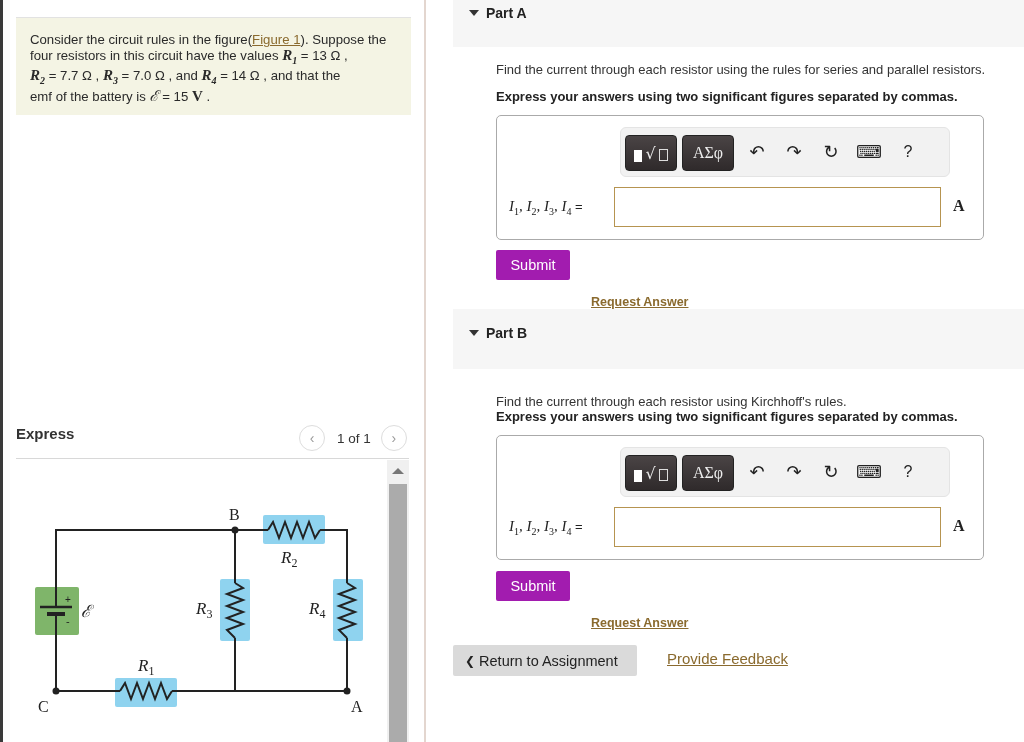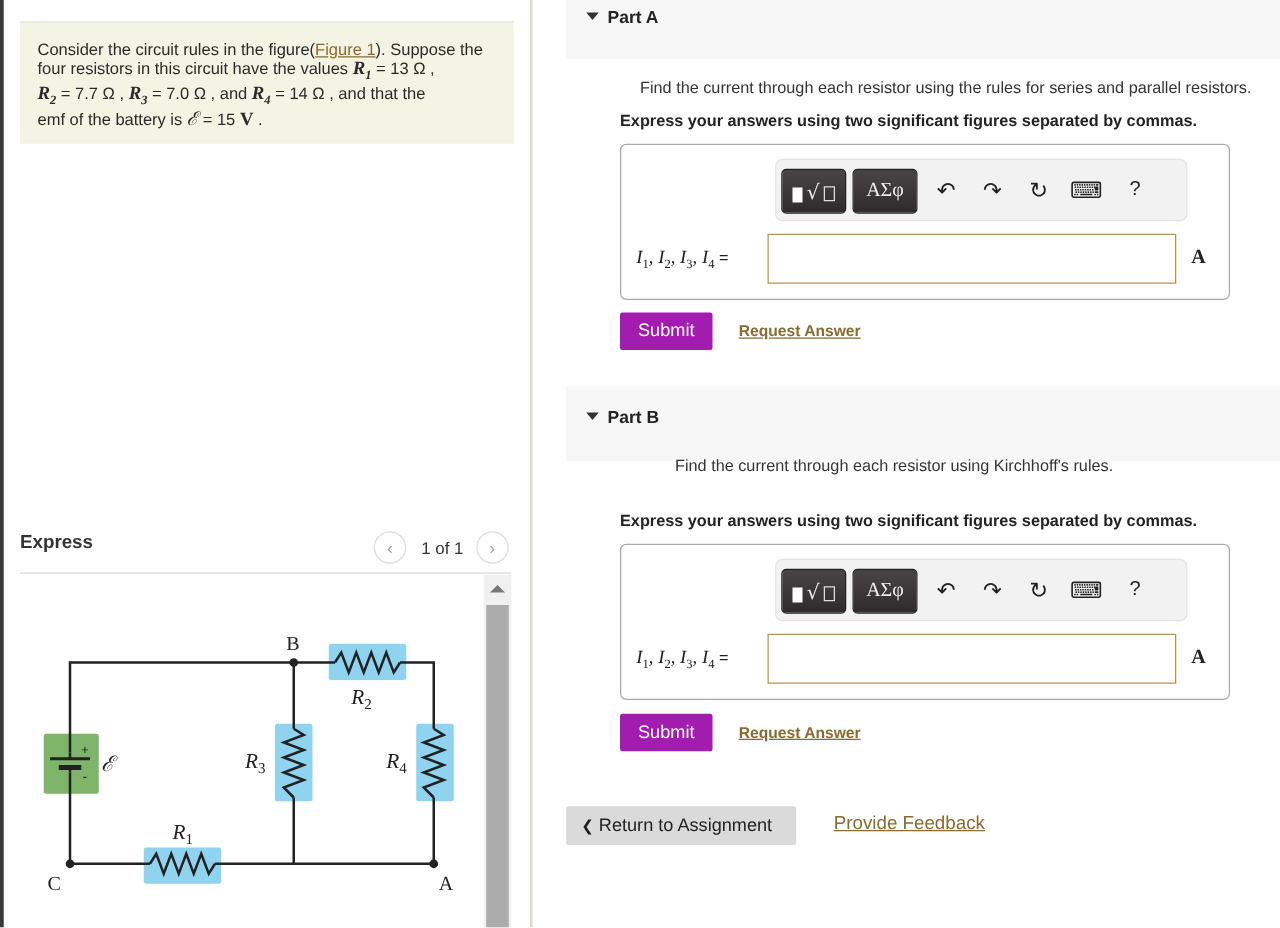--- a/index.html
+++ b/index.html
@@ -38,21 +38,21 @@
   .answer-box { position: absolute; left: 496px; width: 488px; height: 125px; border: 1px solid #aaa; border-radius: 5px; background: #fff; }
   .toolbar { position: absolute; left: 123px; top: 11px; width: 330px; height: 50px; background: #f2f2f2; border: 1px solid #e4e4e4; border-radius: 6px; }
   .tb-btn { position: absolute; top: 7px; height: 36px; border-radius: 4px; background: linear-gradient(#4a4445, #2f2a2b); border: 1px solid #222; color: #eee; display: flex; align-items: center; justify-content: center; }
   .tb-icon { position: absolute; top: 12px; width: 24px; height: 24px; display: flex; align-items: center; justify-content: center; color: #222; font-size: 18px; }
   .ans-label { position: absolute; left: 12px; top: 82px; font-family: "Liberation Serif", serif; font-style: italic; font-size: 15px; color: #222; }
   .ans-label sub { font-size: 10px; font-style: normal; }
   .ans-input { position: absolute; left: 117px; top: 71px; width: 327px; height: 40px; border: 1px solid #b69450; background: #fff; outline: none; font-size: 14px; padding: 0 6px; }
   .unit { position: absolute; left: 456px; top: 81px; font-family: "Liberation Serif", serif; font-weight: bold; font-size: 16px; color: #222; }
 
   .submit { position: absolute; left: 496px; width: 74px; height: 30px; background: #a21caf; color: #fff; border: none; border-radius: 2px; font-size: 14.5px; font-family: "Liberation Sans", sans-serif; display: flex; align-items: center; justify-content: center; }
-  .req { position: absolute; left: 591px; font-size: 12.5px; font-weight: bold; color: #8a6a2e; text-decoration: underline; }
+  .req { position: absolute; left: 591px; font-size: 12.5px; font-weight: bold; color: #8a6a2e; text-decoration: underline; margin-top: 37px; }
 
   .return-btn { position: absolute; left: 453px; top: 645px; width: 184px; height: 31px; background: #dadada; border-radius: 2px; font-size: 14.5px; color: #222; display: flex; align-items: center; padding-left: 12px; }
   .feedback { position: absolute; left: 667px; top: 650px; font-size: 15px; color: #8a6a2e; text-decoration: underline; }
 </style>
 </head>
 <body>
 
 <div class="left-edge"></div>
 <div class="divider"></div>
 
@@ -121,21 +121,21 @@
     <text x="176" y="124" font-size="17" font-style="italic">R<tspan font-size="12" dy="4" font-style="normal">3</tspan></text>
     <text x="289" y="124" font-size="17" font-style="italic">R<tspan font-size="12" dy="4" font-style="normal">4</tspan></text>
     <text x="118" y="181" font-size="17" font-style="italic">R<tspan font-size="12" dy="4" font-style="normal">1</tspan></text>
   </g>
 </svg>
 
 <div class="part-header" style="top:0; height:47px;">
   <span class="tri" style="top:10px;"></span>
   <span class="ttl" style="top:5px;">Part A</span>
 </div>
-<div class="q-text" style="top:62px;margin-left:16px;">Find the current through each resistor using the rules for series and parallel resistors.</div>
+<div class="q-text" style="top:62px;">Find the current through each resistor using the rules for series and parallel resistors.</div>
 <div class="q-bold" style="top:89px;">Express your answers using two significant figures separated by commas.</div>
 
 <div class="answer-box" style="top:115px;">
   <div class="toolbar">
     <div class="tb-btn" style="left:4px; width:52px;">
       <span style="display:flex;align-items:center;gap:3px;">
         <span style="display:inline-block;width:8px;height:12px;background:#fff;margin-top:6px;"></span>
         <span style="font-family:'DejaVu Sans',sans-serif;font-size:16px;">√</span>
         <span style="display:inline-block;width:9px;height:12px;border:1px solid #ddd;margin-top:4px;"></span>
       </span>
@@ -154,21 +154,21 @@
   <div class="unit">A</div>
 </div>
 
 <button class="submit" style="top:250px;">Submit</button>
 <a class="req" style="top:258px;">Request Answer</a>
 
 <div class="part-header" style="top:309px; height:60px;">
   <span class="tri" style="top:21px;"></span>
   <span class="ttl" style="top:16px;">Part B</span>
 </div>
-<div class="q-text" style="top:365px;margin-left:44px;">Find the current through each resistor using Kirchhoff's rules.</div>
+<div class="q-text" style="top:394px;">Find the current through each resistor using Kirchhoff's rules.</div>
 <div class="q-bold" style="top:409px;">Express your answers using two significant figures separated by commas.</div>
 
 <div class="answer-box" style="top:435px;">
   <div class="toolbar">
     <div class="tb-btn" style="left:4px; width:52px;">
       <span style="display:flex;align-items:center;gap:3px;">
         <span style="display:inline-block;width:8px;height:12px;background:#fff;margin-top:6px;"></span>
         <span style="font-family:'DejaVu Sans',sans-serif;font-size:16px;">√</span>
         <span style="display:inline-block;width:9px;height:12px;border:1px solid #ddd;margin-top:4px;"></span>
       </span>

